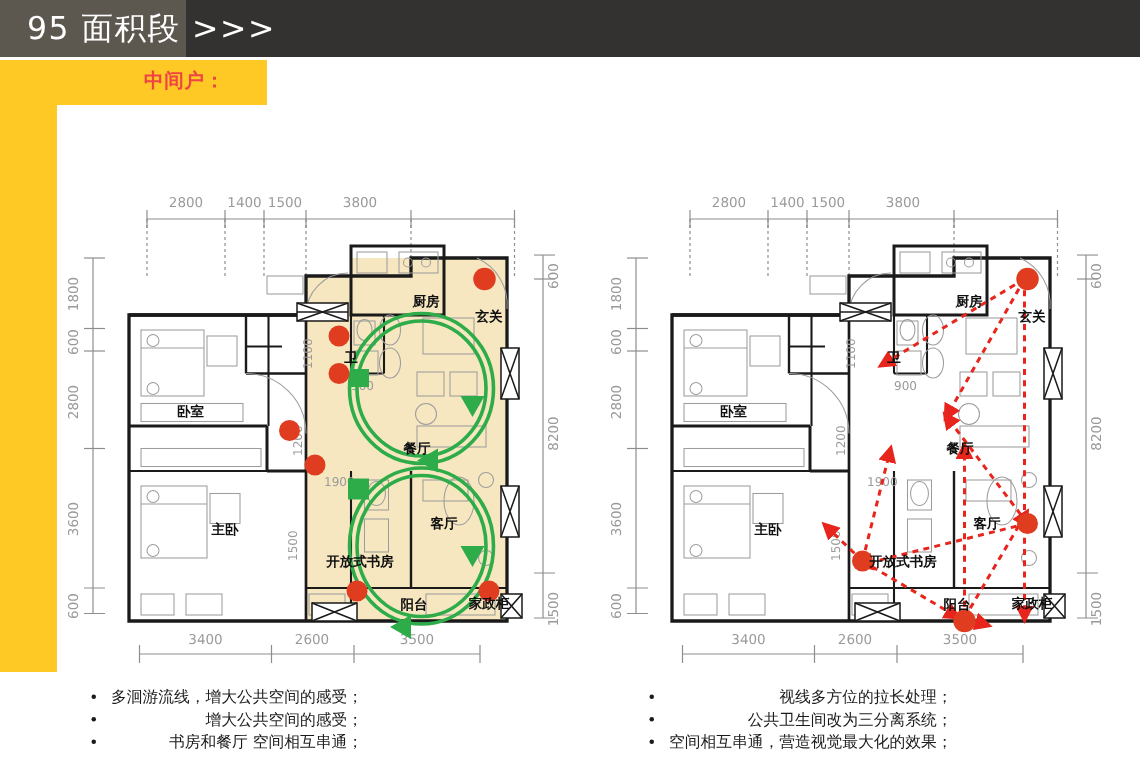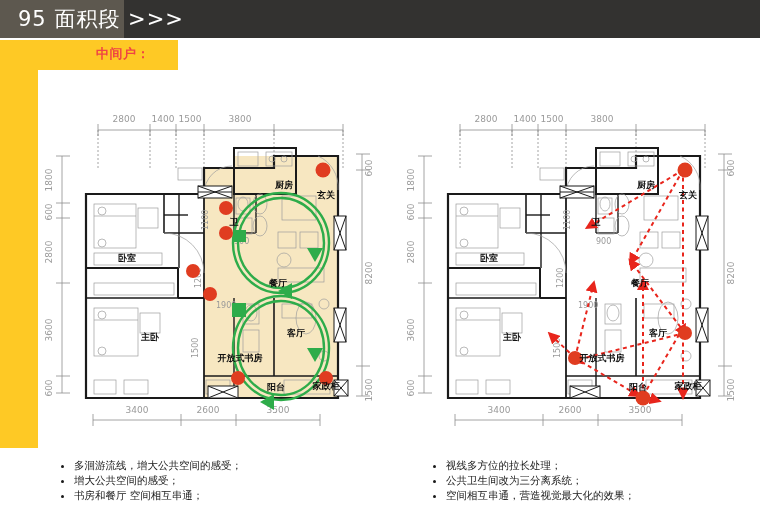--- a/index.html
+++ b/index.html
@@ -13,29 +13,29 @@
              white-space:nowrap;font-family:"DejaVu Sans",sans-serif;}
   .hdr-sep{position:absolute;left:0;top:38px;width:760px;height:2px;background:#ffffff;}
 
   
   .yellow-top{position:absolute;left:0;top:40px;width:178px;height:30px;background:#fec925;}
   .yellow-left{position:absolute;left:0;top:40px;width:38px;height:408px;background:#fec925;}
   .sub-title{position:absolute;left:96px;top:45px;font-size:13px;color:#ef4444;font-weight:bold;
              letter-spacing:.5px;}
 
   
-  .plan{position:absolute;top:108px;width:350px;height:335px;}
+  .plan{position:absolute;top:124px;width:350px;height:335px;}
   .plan-left{left:38px;}
   .plan-right{left:400px;}
 
   svg{display:block;}
 
   
   .bullets{position:absolute;font-size:10.5px;color:#1a1a1a;line-height:15px;}
-  .bullets li{margin:0;padding:0;white-space:nowrap;}
+  .bullets li{margin:0;padding:0;white-space:nowrap;text-align:right;}
   .bullets ul{margin:0;padding-left:14px;list-style:disc;}
   .bul-left{left:60px;top:458px;}
   .bul-right{left:432px;top:458px;}
 </style>
 </head>
 <body>
 
 <div class="hdr-bar"></div>
 <div class="hdr-title-box"></div>
 <div class="hdr-title">95 面积段 &gt;&gt;&gt;</div>

